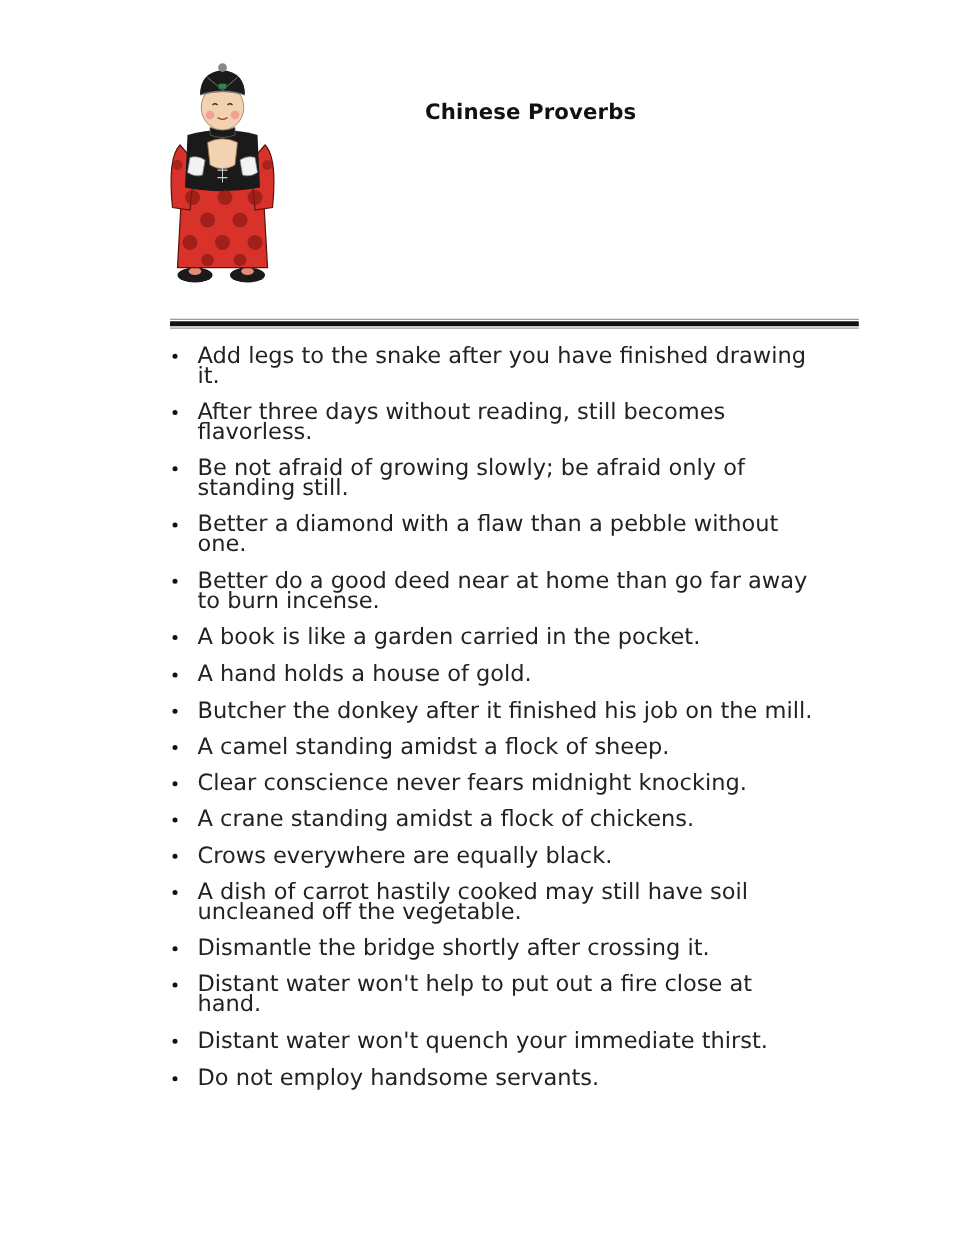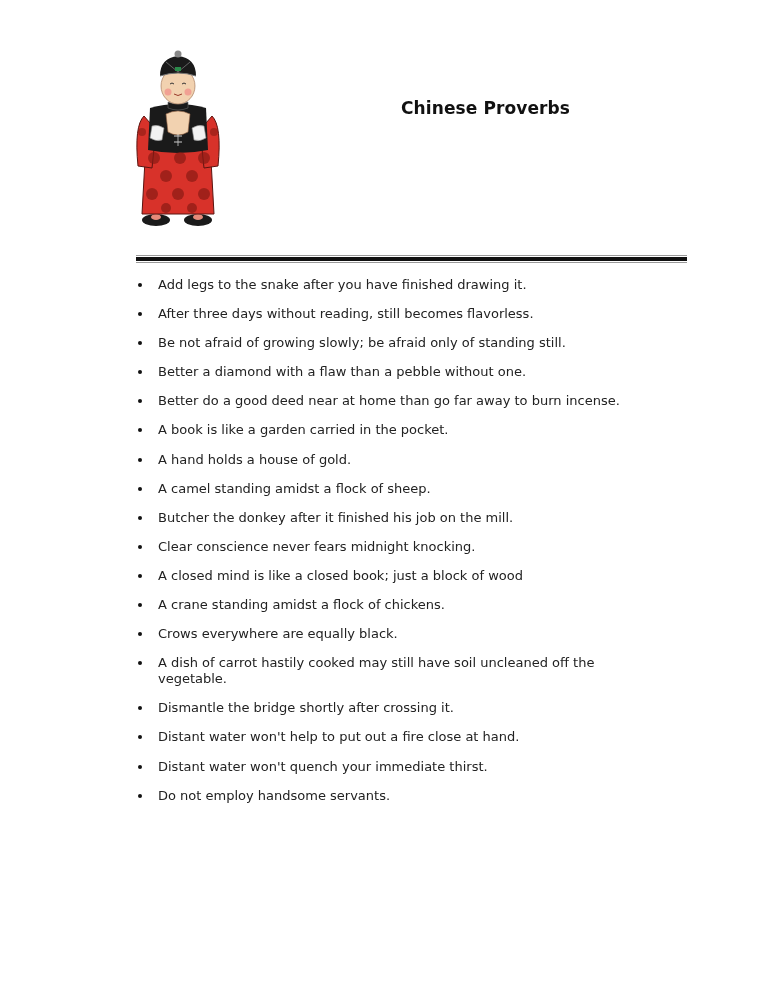--- a/index.html
+++ b/index.html
@@ -19,26 +19,26 @@
       position: absolute;
       left: 132px;
       top: 46px;
       width: 92px;
       height: 184px;
     }
     .figure svg { width: 100%; height: 100%; display: block; }
     .title {
       position: absolute;
       left: 340px;
-      top: 98px;
+      top: 80px;
       width: 230px;
       font-size: 17px;
       font-weight: bold;
       color: #111111;
-      text-align: right;
+      text-align: left;
       letter-spacing: 0.1px;
     }
     .rule {
       position: absolute;
       left: 136px;
       top: 255px;
       width: 551px;
       height: 8px;
     }
     .rule .l1 { position: absolute; left: 0; top: 0; width: 100%; height: 1px; background: #9a9a9a; }
@@ -49,21 +49,21 @@
       left: 138px;
       top: 277px;
       width: 520px;
       margin: 0;
       padding: 0;
       list-style: none;
     }
     .list li {
       position: relative;
       padding-left: 20px;
-      font-size: 13px;
+      font-size: 18px;
       line-height: 16px;
       margin-bottom: 13.1px;
     }
     .list li .bullet {
       position: absolute;
       left: 0;
       top: 6px;
       width: 4px;
       height: 4px;
       border-radius: 50%;
@@ -160,36 +160,32 @@
   <li>
       <span class="bullet"></span>
       <span class="text">A book is like a garden carried in the pocket.</span>
     </li>
   <li>
       <span class="bullet"></span>
       <span class="text">A hand holds a house of gold.</span>
     </li>
   <li>
       <span class="bullet"></span>
+      <span class="text">Butcher the donkey after it finished his job on the mill.</span>
+    </li>
+  <li>
+      <span class="bullet"></span>
       <span class="text">A camel standing amidst a flock of sheep.</span>
     </li>
   <li>
       <span class="bullet"></span>
-      <span class="text">Butcher the donkey after it finished his job on the mill.</span>
-    </li>
-  <li>
-      <span class="bullet"></span>
       <span class="text">Clear conscience never fears midnight knocking.</span>
     </li>
   <li>
       <span class="bullet"></span>
-      <span class="text">A closed mind is like a closed book; just a block of wood</span>
-    </li>
-  <li>
-      <span class="bullet"></span>
       <span class="text">A crane standing amidst a flock of chickens.</span>
     </li>
   <li>
       <span class="bullet"></span>
       <span class="text">Crows everywhere are equally black.</span>
     </li>
   <li>
       <span class="bullet"></span>
       <span class="text">A dish of carrot hastily cooked may still have soil uncleaned off the vegetable.</span>
     </li>

